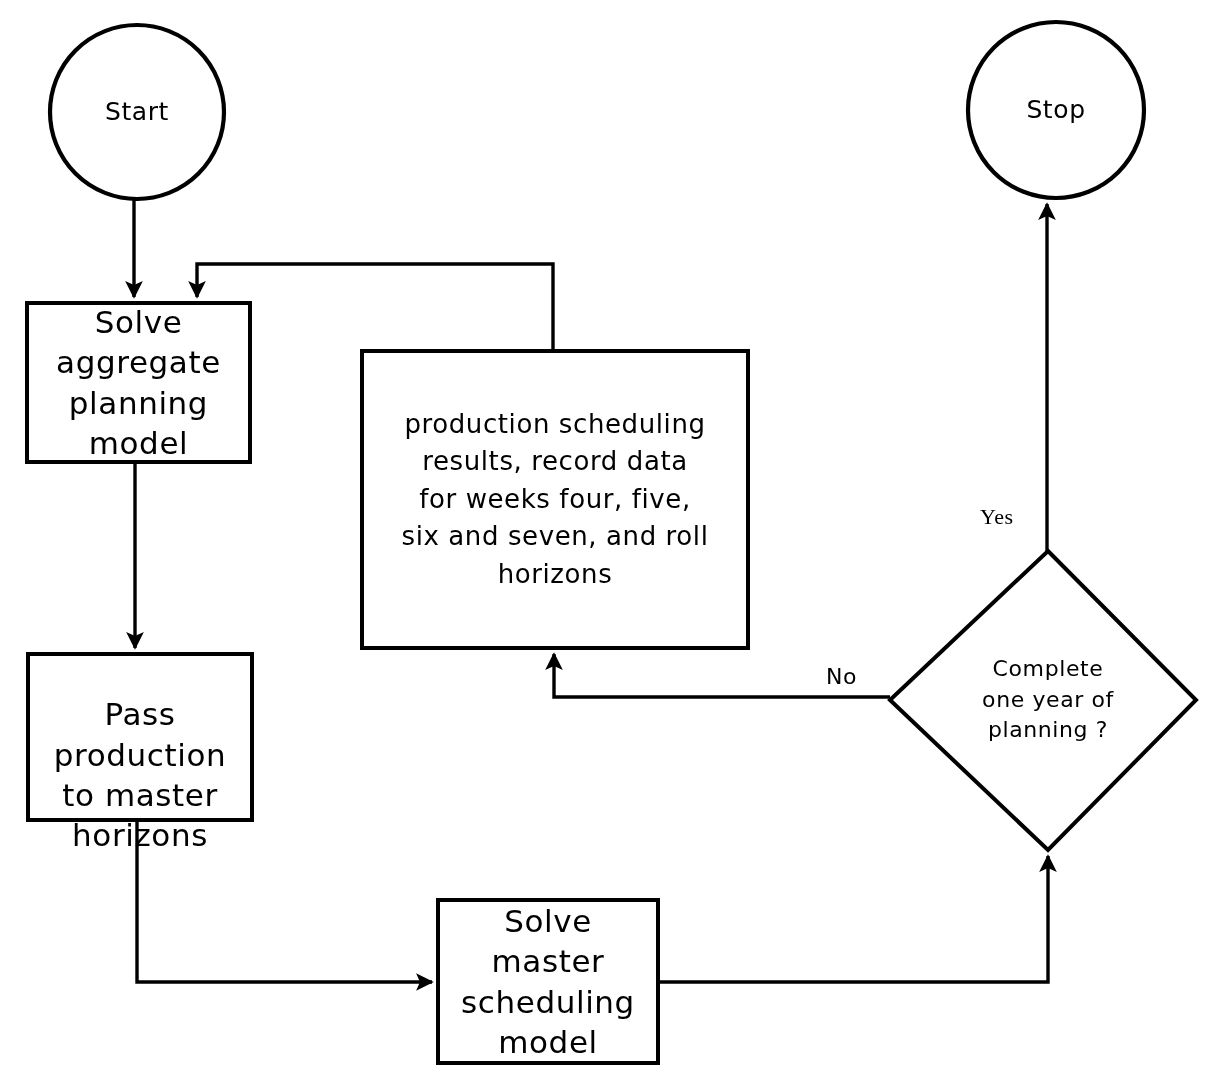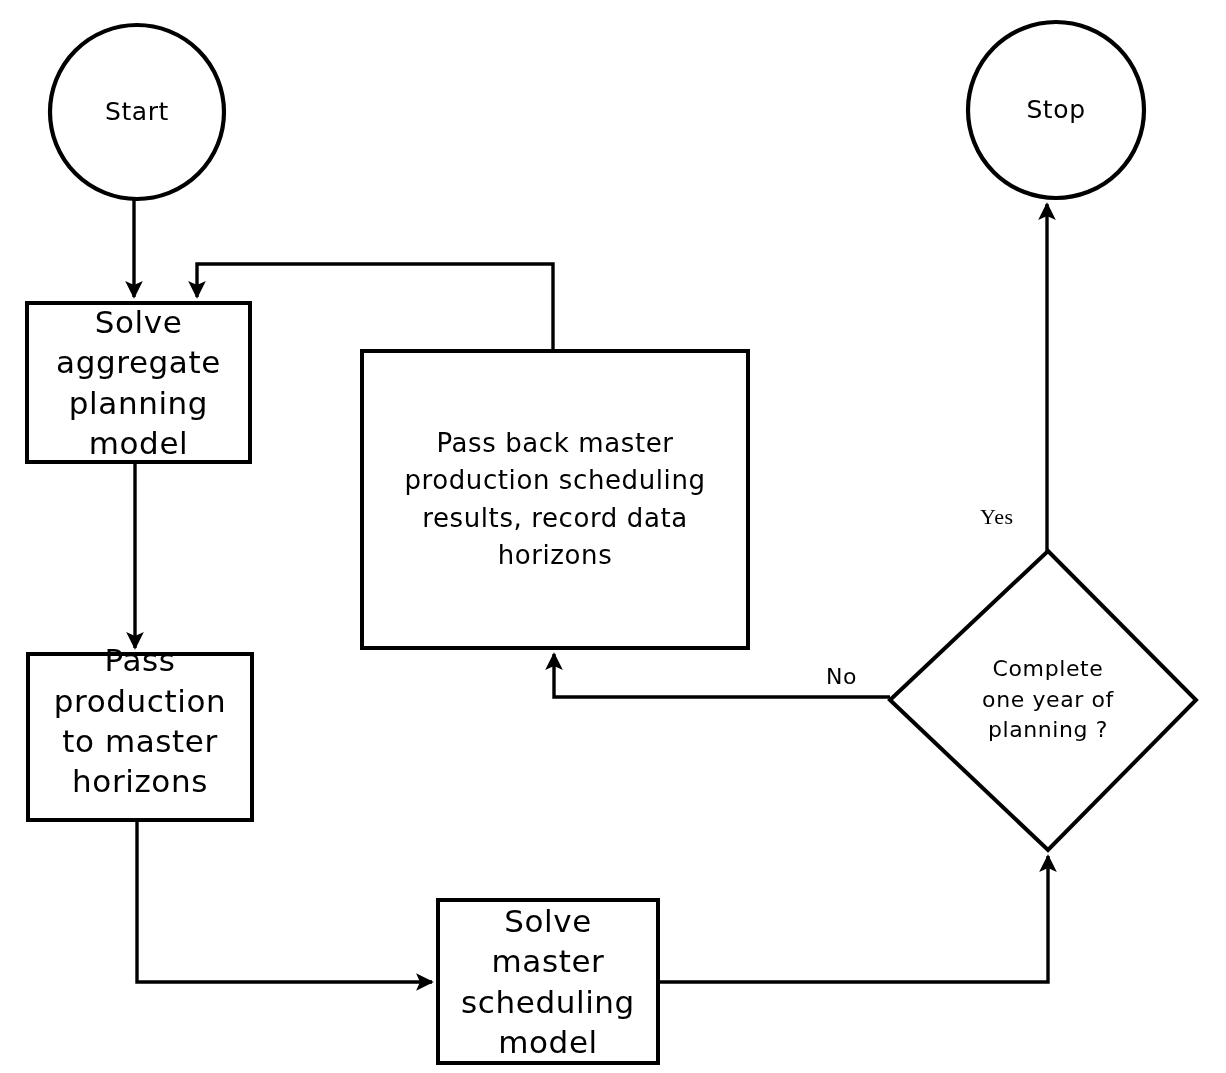--- a/index.html
+++ b/index.html
@@ -126,31 +126,32 @@
     <span class="ln">Start</span>
   </div>
 
   <div class="node-label proc-label" style="left:27px; top:303px; width:223px; height:159px;">
     <span class="ln">Solve</span>
     <span class="ln">aggregate</span>
     <span class="ln">planning</span>
     <span class="ln">model</span>
   </div>
 
-  <div class="node-label proc-label" style="left:28px; top:638px; width:224px; height:166px;">
+  <div class="node-label proc-label" style="left:28px; top:692px; width:224px; height:166px;">
     <span class="ln">Pass</span>
     <span class="ln">production</span>
     <span class="ln">to master</span>
     <span class="ln">horizons</span>
   </div>
 
   <div class="node-label big-proc-label" style="left:362px; top:351px; width:386px; height:297px;">
-    <span class="ln">Pass back master</span>
     <span class="ln">production scheduling</span>
     <span class="ln">results, record data</span>
+    <span class="ln">for weeks four, five,</span>
+    <span class="ln">six and seven, and roll</span>
     <span class="ln">horizons</span>
   </div>
 
   <div class="node-label proc-label" style="left:438px; top:900px; width:220px; height:163px;">
     <span class="ln">Solve</span>
     <span class="ln">master</span>
     <span class="ln">scheduling</span>
     <span class="ln">model</span>
   </div>
 

